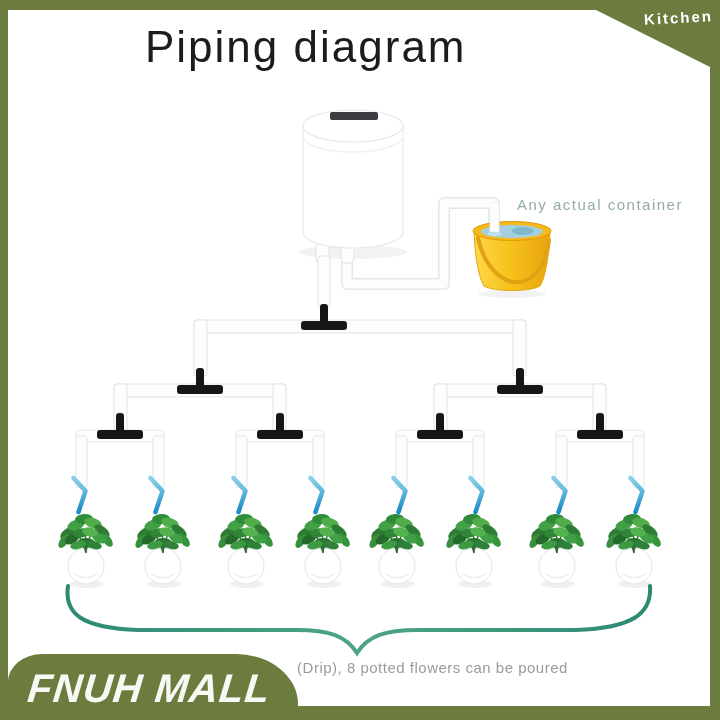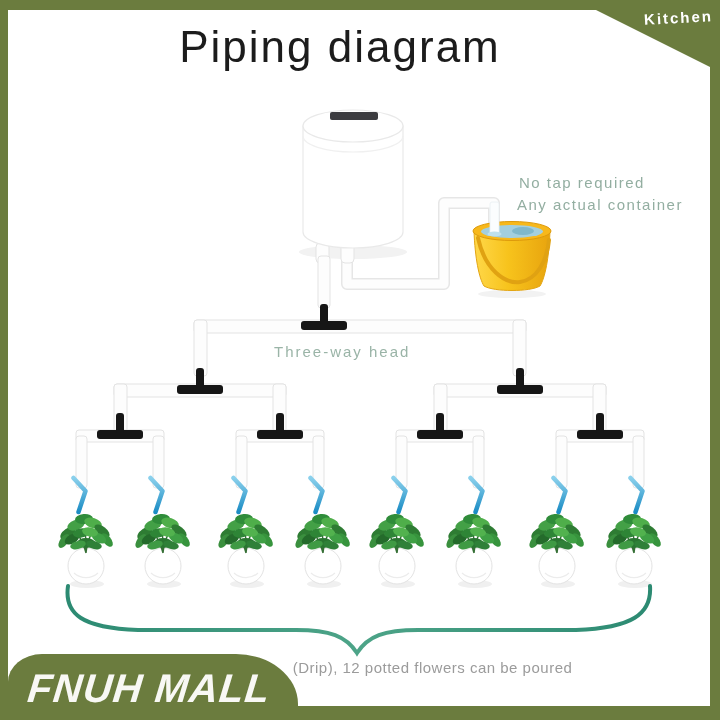--- a/index.html
+++ b/index.html
@@ -14,21 +14,21 @@
   #frame-top{left:0;top:0;width:720px;height:10px;}
   #frame-right{left:710px;top:0;width:10px;height:720px;}
   #bottom-bar{left:0;top:706px;width:720px;height:14px;}
   #corner-triangle{left:596px;top:10px;width:114px;height:57px;
     clip-path:polygon(0 0,100% 0,100% 100%);}
   
   #store-banner{position:absolute;left:8px;top:654px;width:290px;height:66px;
     background:#6B7C3E;border-radius:34px 62px 0 0 / 28px 50px 0 0;z-index:4;}
   
   .txt{position:absolute;z-index:5;white-space:nowrap;}
-  #title{left:145px;top:22px;width:390px;text-align:center;font-size:44px;
+  #title{left:145px;top:22px;width:390px;text-align:left;font-size:44px;
     color:#1C1C1C;letter-spacing:2px;font-weight:500;}
   #lbl-no-tap{left:519px;top:174px;font-size:15px;color:#93AEA1;letter-spacing:1.5px;}
   #lbl-any-container{left:517px;top:196px;font-size:15px;color:#93AEA1;letter-spacing:1.5px;}
   #lbl-three-way{left:274px;top:343px;font-size:15px;color:#9AB4A7;letter-spacing:2px;}
   #note1{left:145px;top:659px;width:575px;text-align:center;font-size:15px;
     color:#9B9B9B;letter-spacing:.5px;}
   #note2{left:90px;top:686px;width:630px;text-align:center;font-size:15px;
     color:#919191;letter-spacing:.5px;}
   #kitchen-label{right:7px;top:9px;font-size:15px;font-weight:700;color:#FFFFFF;
     transform:rotate(-3deg);letter-spacing:2px;z-index:6;}
@@ -174,18 +174,16 @@
 
   <div class="frame" id="frame-left"></div>
   <div class="frame" id="frame-top"></div>
   <div class="frame" id="frame-right"></div>
   <div class="frame" id="bottom-bar"></div>
   <div class="frame" id="corner-triangle"></div>
   <div id="store-banner"></div>
 
   <div class="txt" id="kitchen-label">Kitchen</div>
   <div class="txt" id="title">Piping diagram</div>
-  <div class="txt" id="lbl-no-tap">No tap required</div>
   <div class="txt" id="lbl-any-container">Any actual container</div>
-  <div class="txt" id="lbl-three-way">Three-way head</div>
-  <div class="txt" id="note1">(Drip), 12 potted flowers can be poured</div>
+  <div class="txt" id="note1">(Drip), 8 potted flowers can be poured</div>
   <div class="txt" id="store-label">FNUH MALL</div>
 </div>
 
 </body></html>

